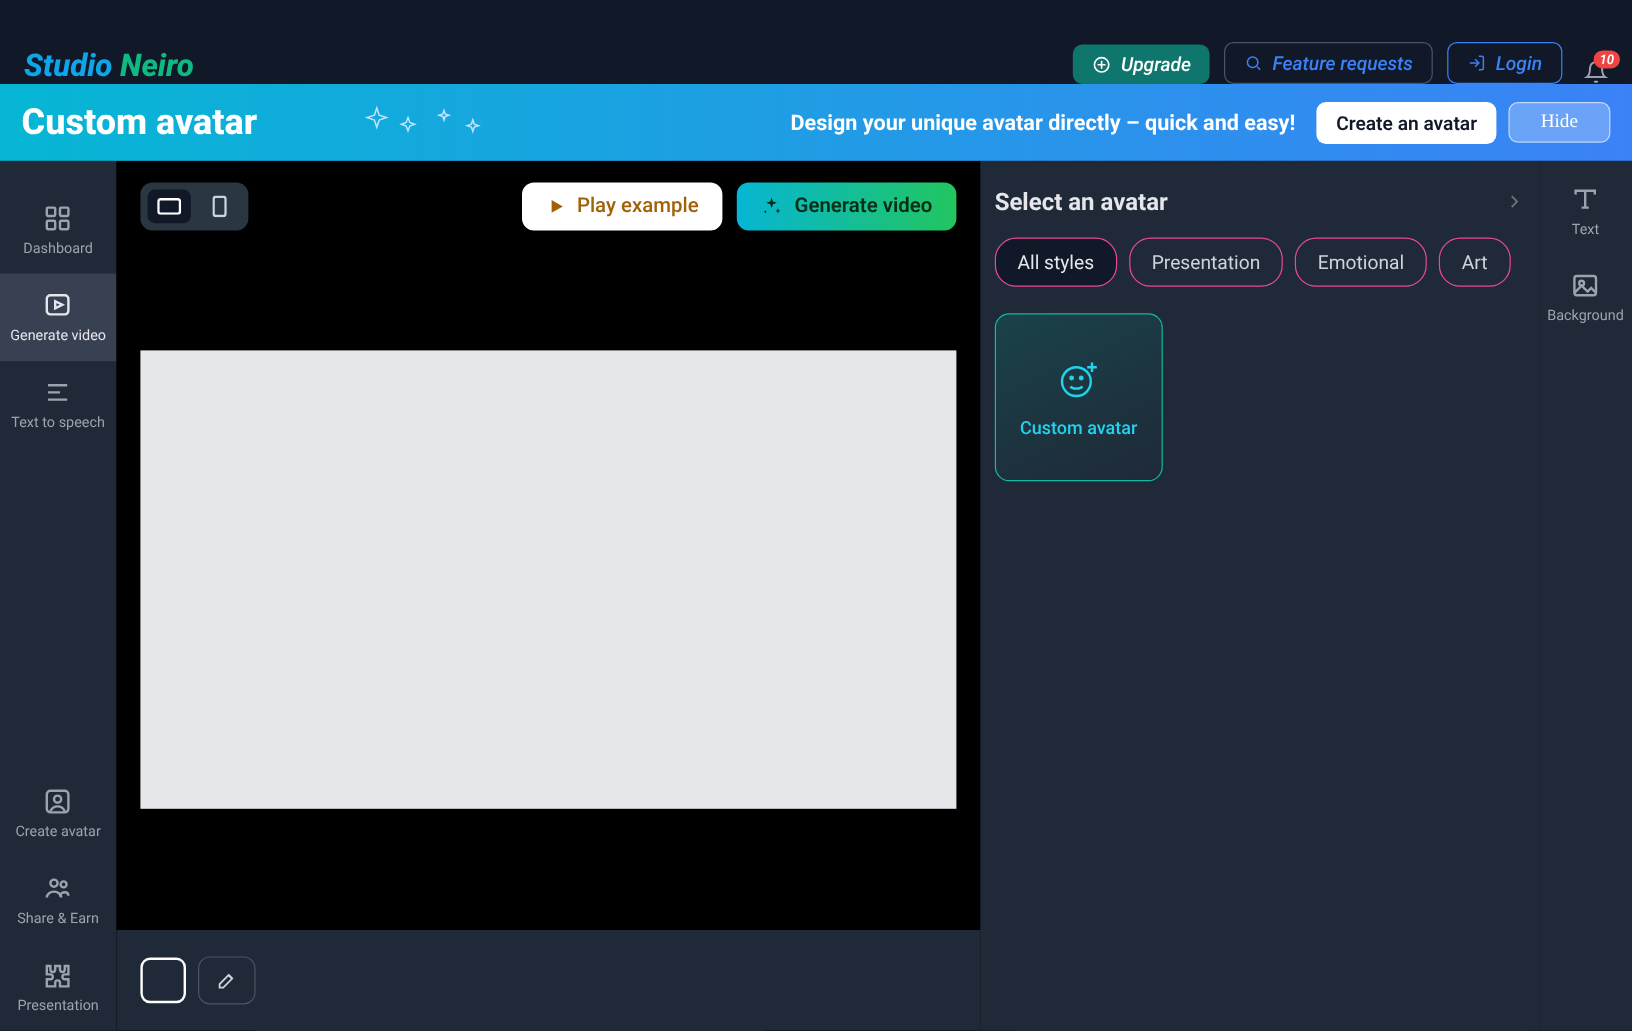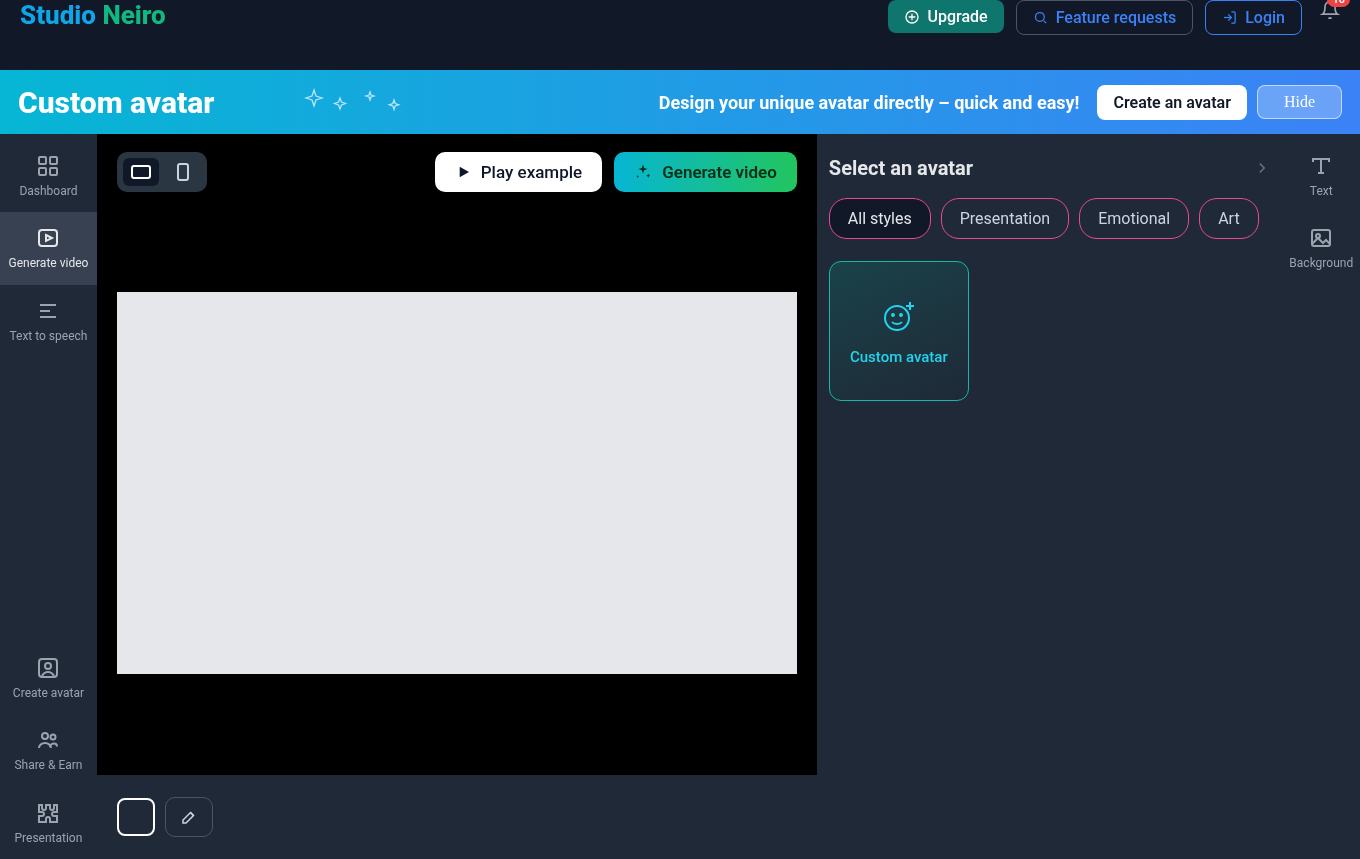--- a/index.html
+++ b/index.html
@@ -25,22 +25,23 @@
     color: var(--text-light);
     background: var(--bg-main);
     overflow: hidden;
   }
 
   
   .topbar {
     height: 70px;
     background: var(--bg-main);
     display: flex;
-    align-items: flex-start;
+    align-items: flex-end;
     padding: 0 20px;
+    font-style: italic;
   }
   .logo { font-size: 26px; font-weight: 800; }
   .logo .w1 { color: #0ea5e9; }
   .logo .w2 { color: #10b981; }
   .topbar .spacer { flex: 1; }
 
   .btn {
     display: inline-flex; align-items: center; gap: 8px;
     padding: 7px 16px; border-radius: 8px;
     font-size: 16px; font-weight: 500; cursor: pointer;
@@ -73,21 +74,21 @@
   
   .body {
     display: flex;
     height: calc(100% - 70px - 64px);
   }
 
   
   .leftnav {
     width: 100px; background: var(--bg-panel);
     display: flex; flex-direction: column;
-    padding-top: 6px;
+    padding-top: 22px;
   }
   .nav-item {
     display: flex; flex-direction: column; align-items: center;
     padding: 14px 4px; cursor: pointer;
     color: var(--text-muted); font-size: 12px; text-align: center; line-height: 1.2;
   }
   .nav-item.active { background: #374151; color: var(--text-light); }
   .nav-item svg { margin-bottom: 6px; }
   .nav-bottom { margin-top: auto; }
 
@@ -105,21 +106,21 @@
   }
   .aspect-opt {
     width: 36px; height: 28px; display: flex; align-items: center; justify-content: center;
     border-radius: 6px; cursor: pointer; color: #cbd5e1;
   }
   .aspect-opt.active { background: #111827; color: #fff; }
   .canvas-toolbar .spacer { flex: 1; }
 
   .btn-play {
     display: inline-flex; align-items: center; gap: 10px;
-    background: #fff; color: #0f172a; border-radius: 10px;
+    background: #fff; color: #a16207; border-radius: 10px;
     padding: 10px 20px; font-size: 17px; font-weight: 500; cursor: pointer;
   }
   .btn-generate {
     display: inline-flex; align-items: center; gap: 10px;
     background: linear-gradient(90deg, #06b6d4, #22c55e);
     color: #052e16; border-radius: 10px;
     padding: 10px 20px; font-size: 17px; font-weight: 600; cursor: pointer;
     margin-left: 12px;
   }
 

